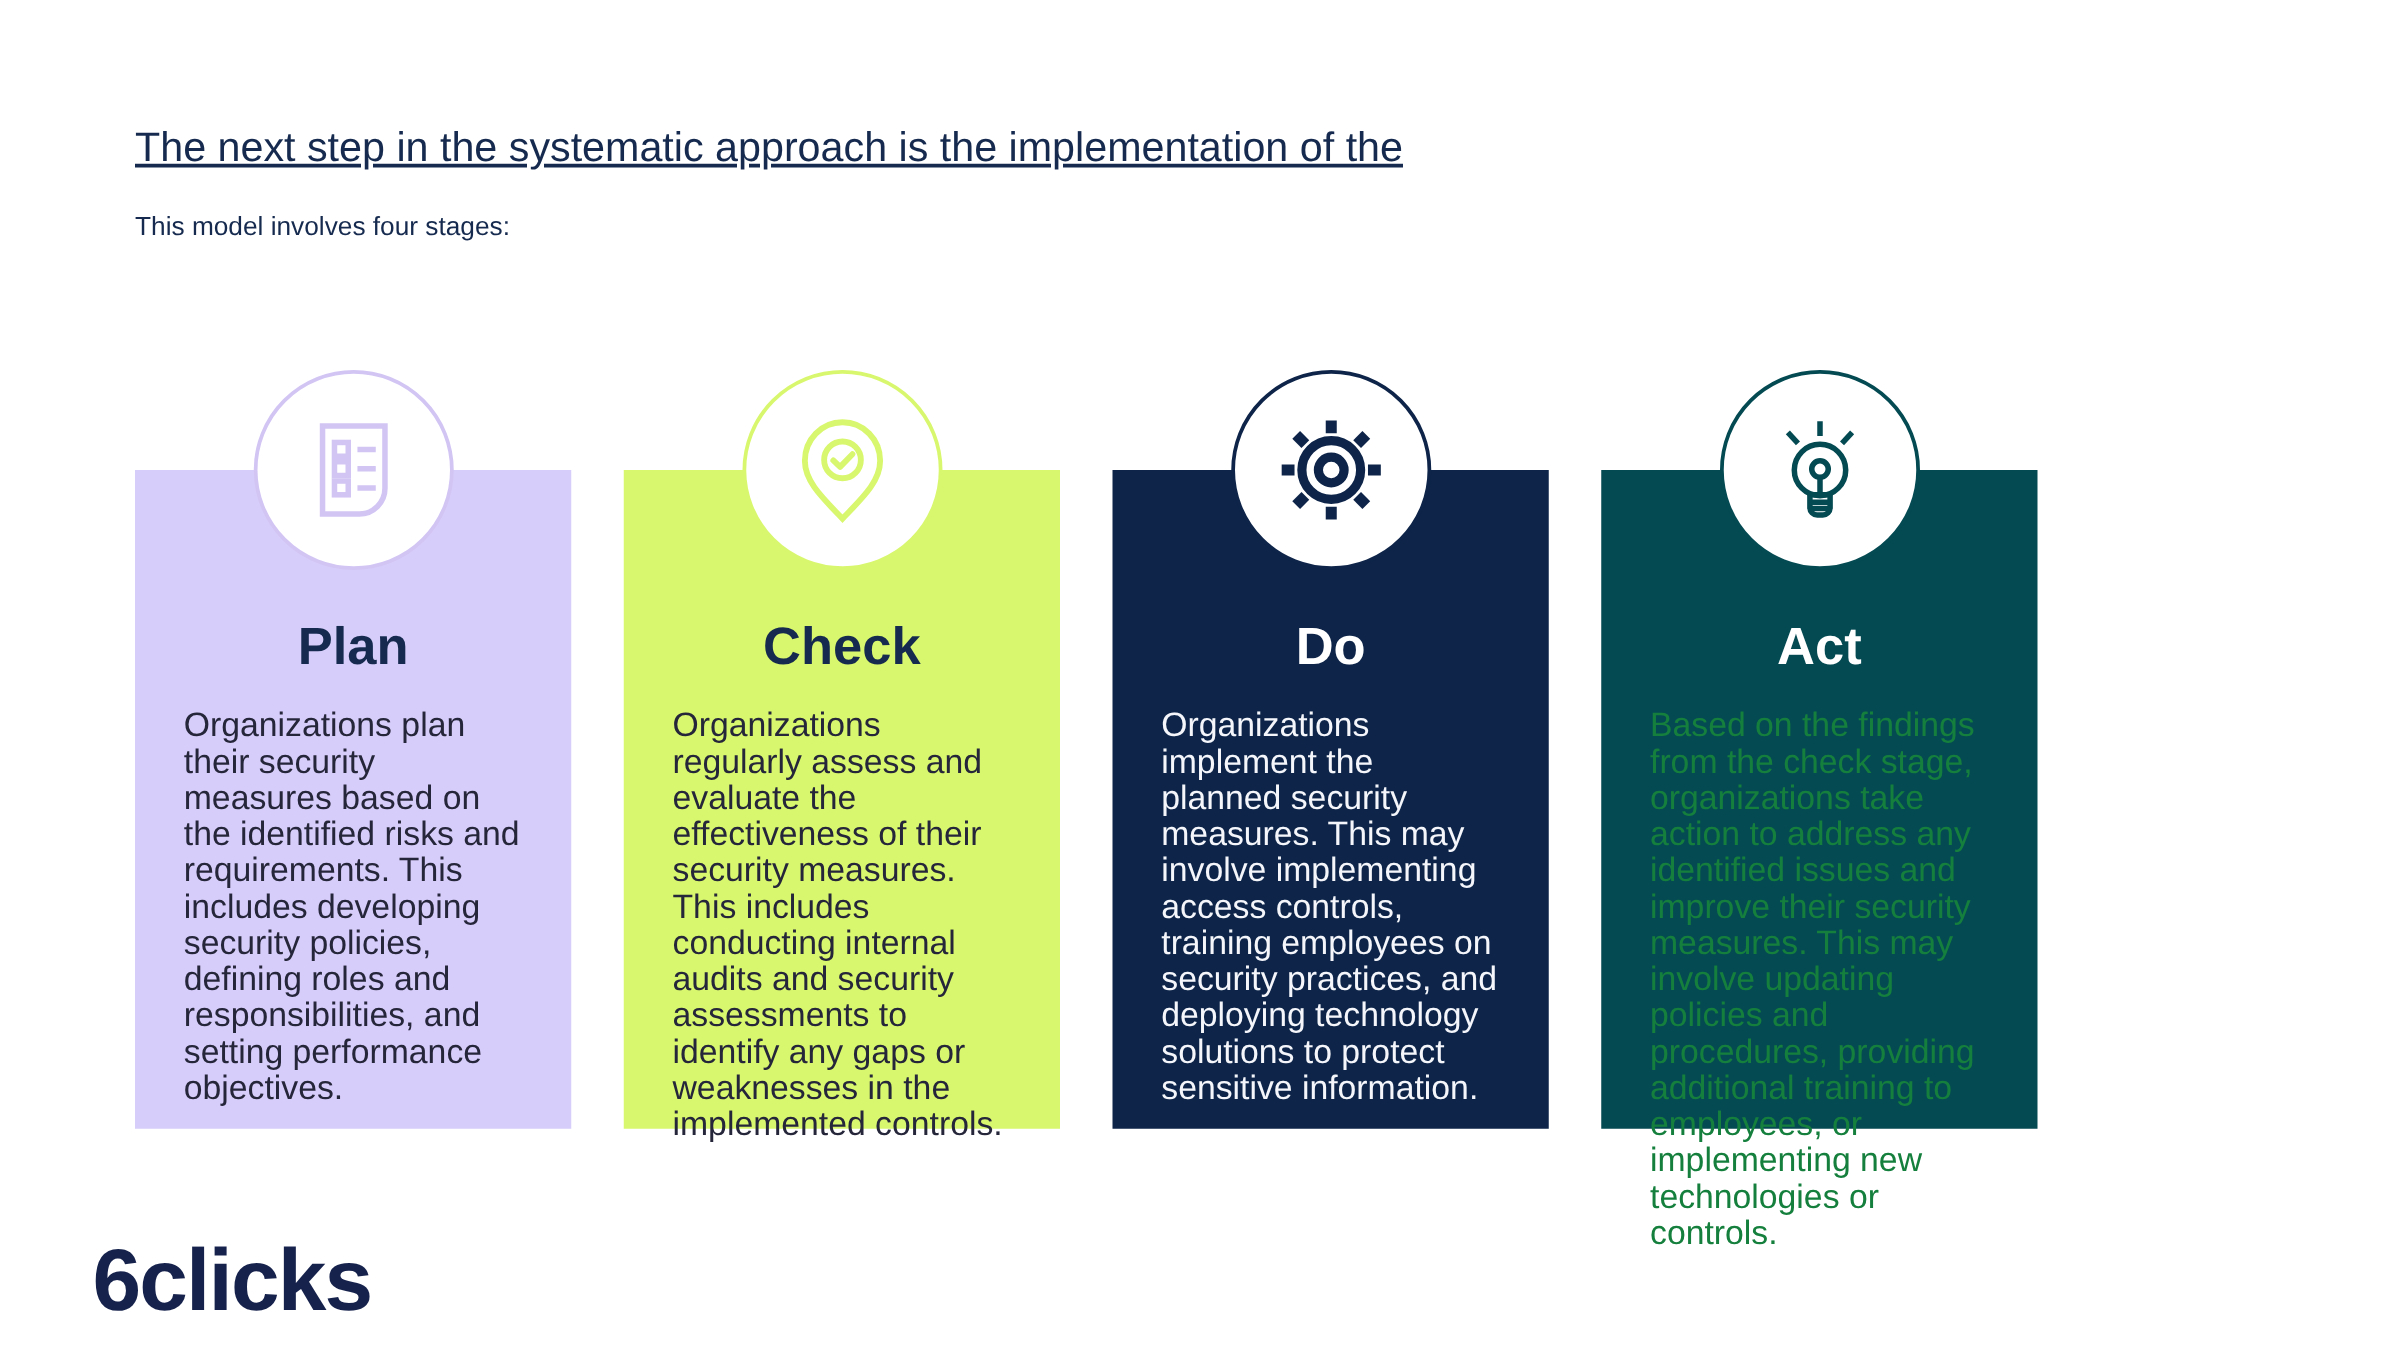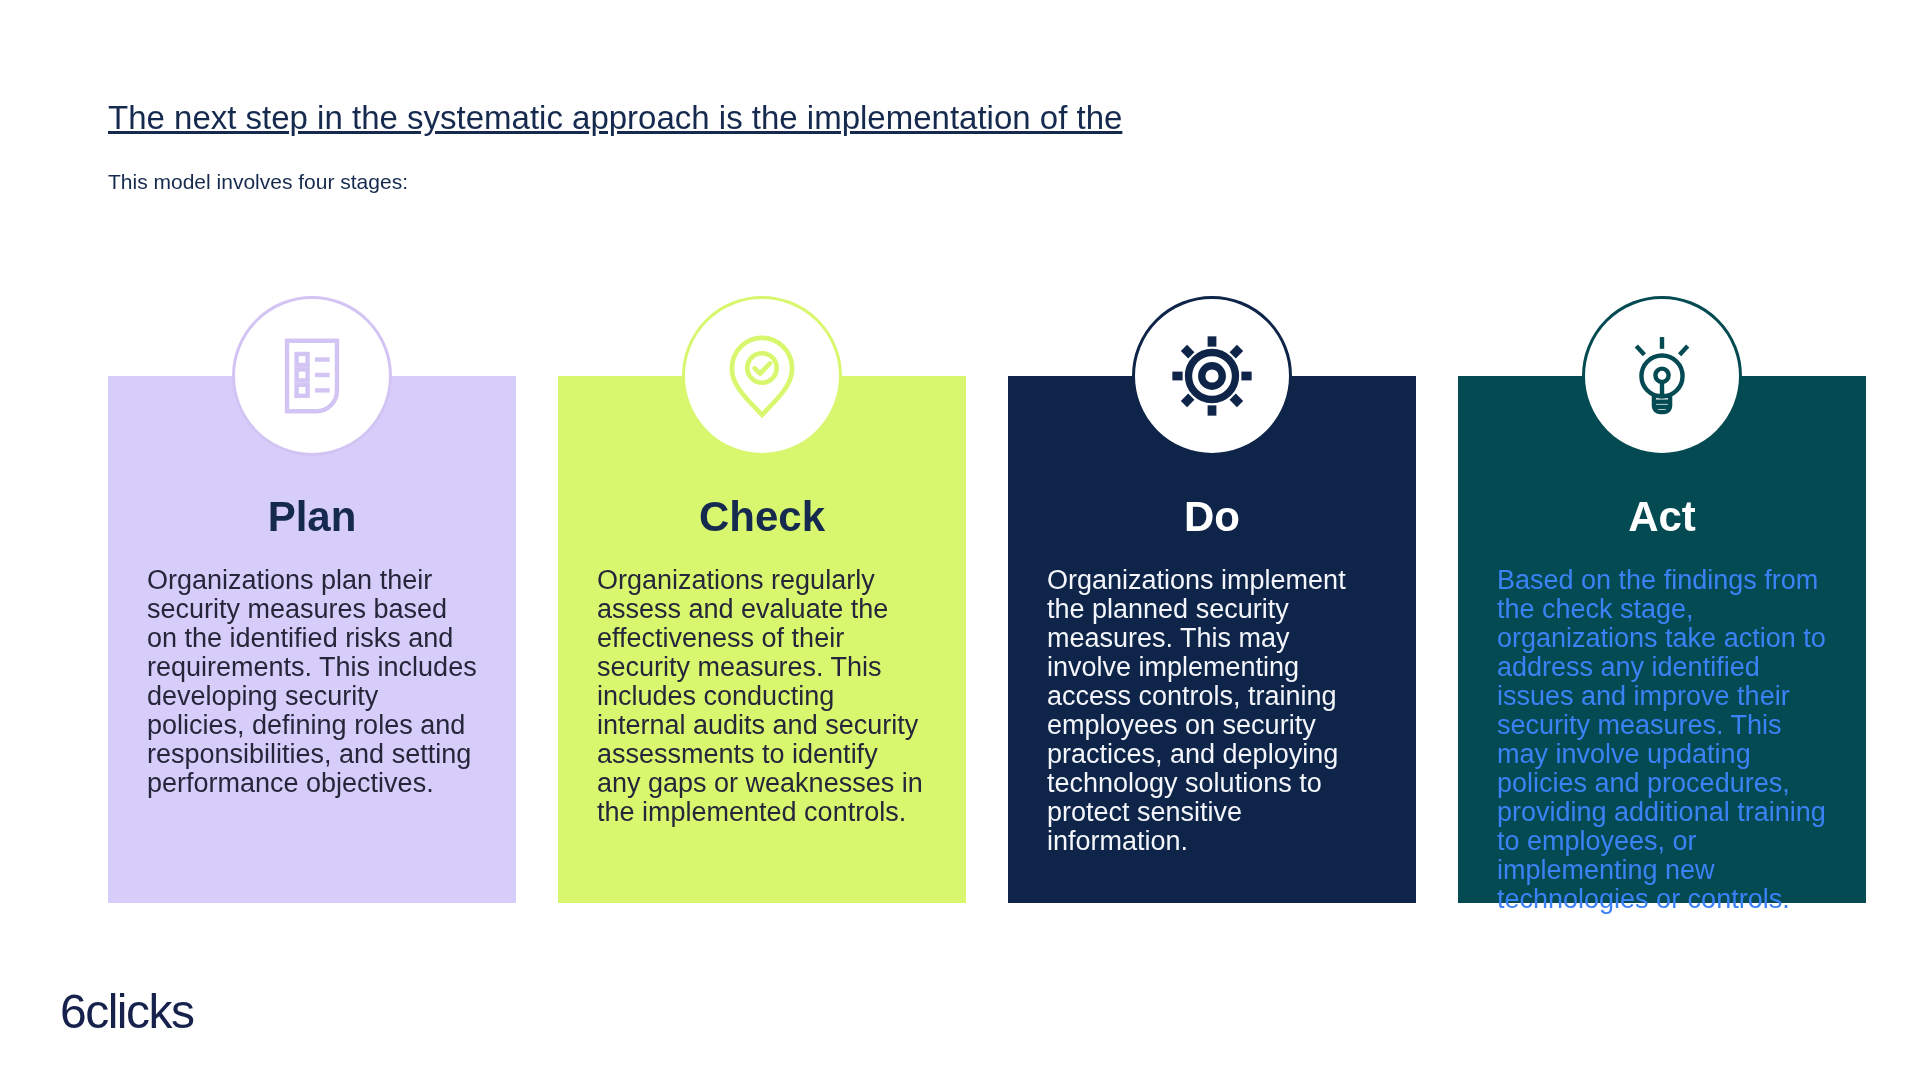--- a/index.html
+++ b/index.html
@@ -11,40 +11,40 @@
   }
   .canvas { position: relative; width: 1920px; height: 1080px; background: #ffffff; }
 
   
   .header { position: absolute; left: 108px; top: 94px; }
   .headline-line { font-size: 33px; line-height: 47px; font-weight: 500; text-decoration: underline; }
   .subtitle { margin-top: 17px; font-size: 21px; line-height: 47px; font-weight: 500; }
 
   
   .cards { position: absolute; left: 108px; top: 376px; display: flex; gap: 42px; }
-  .card { position: relative; width: 408px; height: 527px; }
+  .card { position: relative; width: 349px; height: 527px; }
   .card-bg { position: absolute; inset: 0; }
 
   .icon-circle {
     position: absolute; top: -80px; left: 50%; transform: translateX(-50%);
     width: 160px; height: 160px; border-radius: 50%;
     background: #ffffff; border: 3px solid currentColor;
     display: flex; align-items: center; justify-content: center;
     box-sizing: border-box; z-index: 2;
   }
   .icon-circle svg { width: 94px; height: 94px; display: block; }
 
   .card-content { position: relative; z-index: 1; padding: 116px 39px 0; }
   .card-title { font-size: 42px; line-height: 50px; font-weight: 600; text-align: center; margin: 0; }
   .card-desc { margin: 24px 0 0; font-size: 27px; line-height: 29px; }
 
   
   .logo {
-    position: absolute; left: 60px; top: 984px;
-    font-size: 48px; font-weight: 400; letter-spacing: -1.5px;
+    position: absolute; left: 74px; top: 984px;
+    font-size: 70px; font-weight: 700; letter-spacing: -1.5px;
   }
 </style>
 </head>
 <body>
 
 <div class="canvas">
 
   <div class="header" style="color: rgb(21, 42, 78);">
     <div class="headline-line">The next step in the systematic approach is the implementation of the</div>
     <div class="subtitle">This model involves four stages:</div>
@@ -128,21 +128,21 @@
             <circle cx="32" cy="31.5" r="4.5"></circle>
             <path d="M32 36 V45.5"></path>
             <path d="M26.5 45.5 H37.5 V52.5 A4 4 0 0 1 33.5 56.5 H30.5 A4 4 0 0 1 26.5 52.5 Z"></path>
             <path d="M26.5 49.5 H37.5"></path>
             <path d="M26.5 53 H37.5"></path>
           </svg>
         </span>
       </div>
       <div class="card-content">
         <h2 class="card-title" style="color: rgb(255, 255, 255);">Act</h2>
-        <p class="card-desc" style="color: #3b82f6;">Based on the findings from the check stage, organizations take action to address any identified issues and improve their security measures. This may involve updating policies and procedures, providing additional training to employees, or implementing new technologies or controls.</p>
+        <p class="card-desc" style="color: #15803d;">Based on the findings from the check stage, organizations take action to address any identified issues and improve their security measures. This may involve updating policies and procedures, providing additional training to employees, or implementing new technologies or controls.</p>
       </div>
     </div>
 
   </div>
 
   <div class="logo" style="color: rgb(22, 34, 76);">6clicks</div>
 
 </div>
 
 </body></html>

